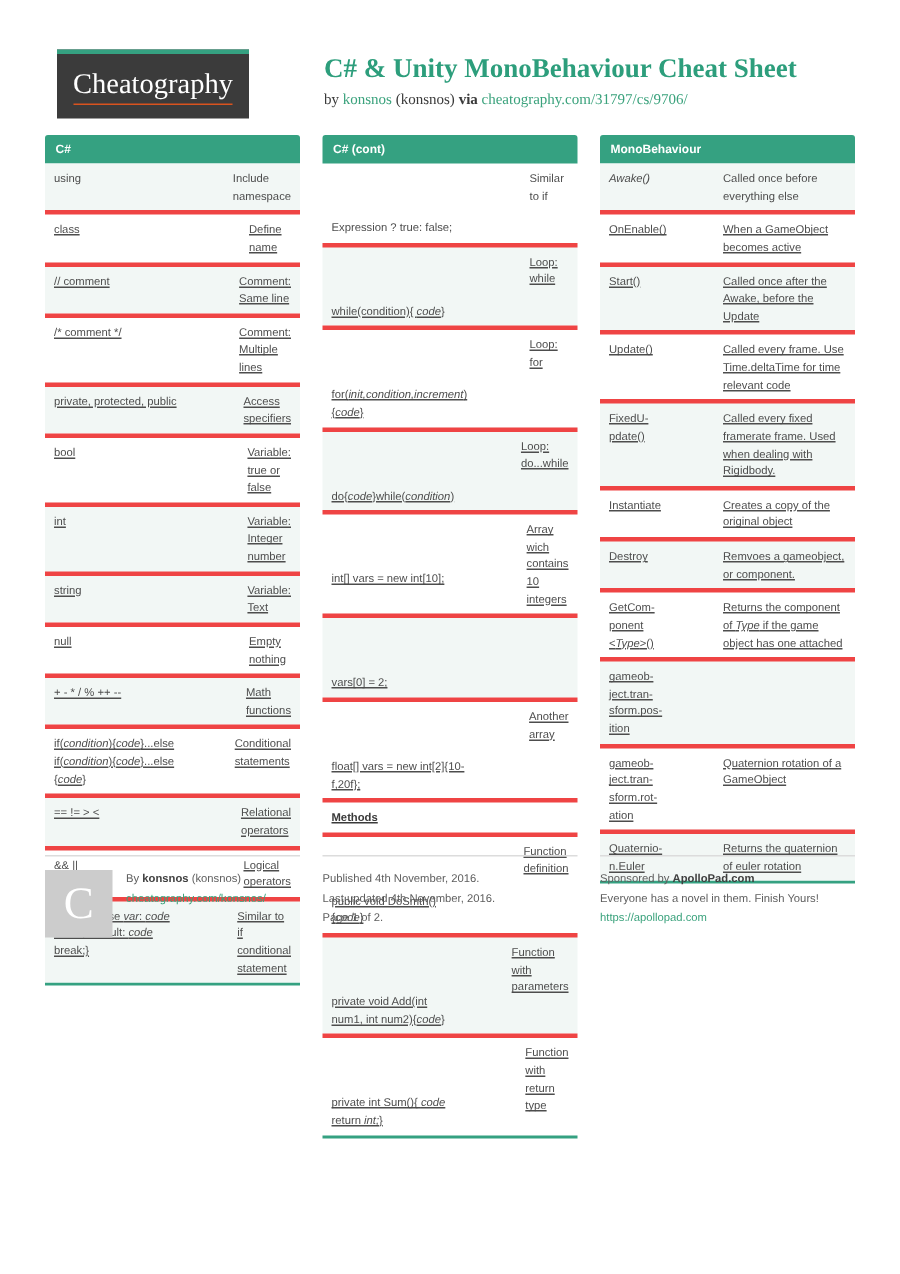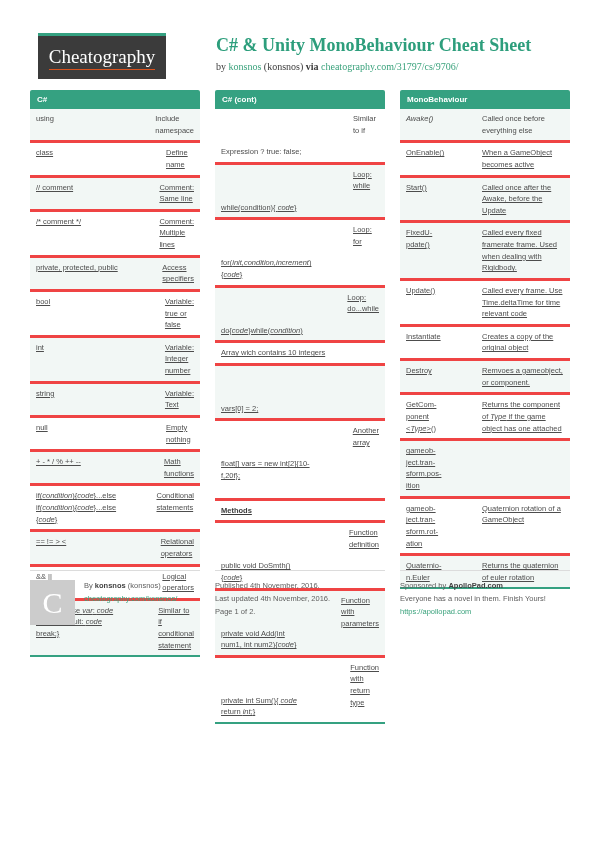--- a/index.html
+++ b/index.html
@@ -27,21 +27,21 @@
   .columns{position:absolute;left:30px;top:90px;width:540px;display:flex;gap:15px;align-items:flex-start;}
   .panel{width:170px;border-bottom:2px solid var(--green);}
   .panel-header{background:var(--green);color:#fff;font-size:8px;font-weight:bold;
         padding:5px 7px;border-radius:2px 2px 0 0;}
   .row{display:flex;font-size:7.5px;line-height:1.55;color:var(--txt);gap:24px;}
   .row + .row{border-top:3px solid #ef4444;text-decoration:underline;}
   .row.tint{background:var(--tint);}
   .cl{padding:4px 6px;overflow-wrap:break-word;word-wrap:break-word;}
   .cr{flex:1;padding:4px 6px;}
   .p0 .cl{width:106px;} .p1 .cl{width:108px;margin-top:33px;} .p2 .cl{width:52px;}
-  .subrow{display:block;font-size:7.5px;font-weight:bold;color:#3a3a3a;padding:4px 6px;line-height:1.55;margin-top:12px;}
+  .subrow{display:block;font-size:7.5px;font-weight:bold;color:#3a3a3a;padding:4px 6px;line-height:1.55;}
   .row i, .subrow i{font-style:italic;}
 
   
   .footer{position:absolute;left:30px;top:570px;width:540px;display:flex;gap:15px;}
   .fcol{width:170px;border-top:1px solid #dcdcdc;padding-top:9px;font-size:7.5px;
         line-height:1.7;color:#5e5e5e;}
   .fcol a{color:var(--link);text-decoration:none;display:block;}
   .fcol-author{display:flex;gap:9px;}
   .avatar{width:45px;height:45px;background:#cccccc;color:#fff;flex:0 0 45px;
         font-family:"Liberation Serif",serif;font-size:30px;
@@ -144,20 +144,21 @@
           </div>
           <div class="row">
             <div class="cl">for(<i>init,condition,increment</i>) {<i>code</i>}</div>
             <div class="cr">Loop: for</div>
           </div>
           <div class="row tint">
             <div class="cl">do{<i>code</i>}while(<i>condition</i>)</div>
             <div class="cr">Loop: do...while</div>
           </div>
           <div class="row">
+            <div class="cl">int[] vars = new int[10];</div>
             <div class="cr">Array wich contains 10 integers</div>
           </div>
           <div class="row tint">
             <div class="cl">vars[0] = 2;</div>
           </div>
           <div class="row">
             <div class="cl">float[] vars = new int[2]{10-f,20f};</div>
             <div class="cr">Another array</div>
           </div>
           <div class="subrow row">Methods</div>
@@ -183,27 +184,27 @@
             <div class="cr">Called once before everything else</div>
           </div>
           <div class="row">
             <div class="cl">OnEnable()</div>
             <div class="cr">When a GameObject becomes active</div>
           </div>
           <div class="row tint">
             <div class="cl">Start()</div>
             <div class="cr">Called once after the Awake, before the Update</div>
           </div>
+          <div class="row">
+            <div class="cl">Update()</div>
+            <div class="cr">Called every frame. Use Time.deltaTime for time relevant code</div>
+          </div>
           <div class="row tint">
             <div class="cl">FixedU-pdate()</div>
             <div class="cr">Called every fixed framerate frame. Used when dealing with Rigidbody.</div>
-          </div>
-          <div class="row">
-            <div class="cl">Update()</div>
-            <div class="cr">Called every frame. Use Time.deltaTime for time relevant code</div>
           </div>
           <div class="row">
             <div class="cl">Instantiate</div>
             <div class="cr">Creates a copy of the original object</div>
           </div>
           <div class="row tint">
             <div class="cl">Destroy</div>
             <div class="cr">Remvoes a gameobject, or component.</div>
           </div>
           <div class="row">

